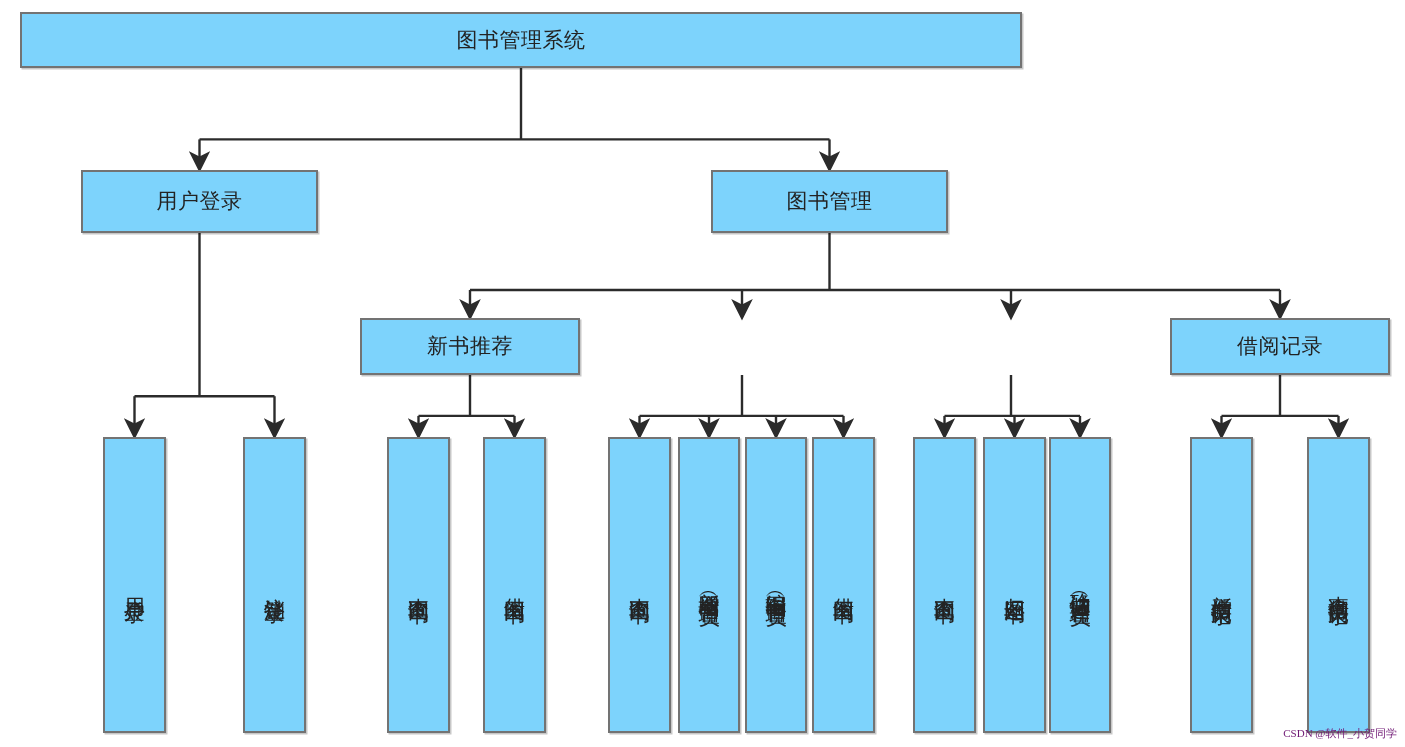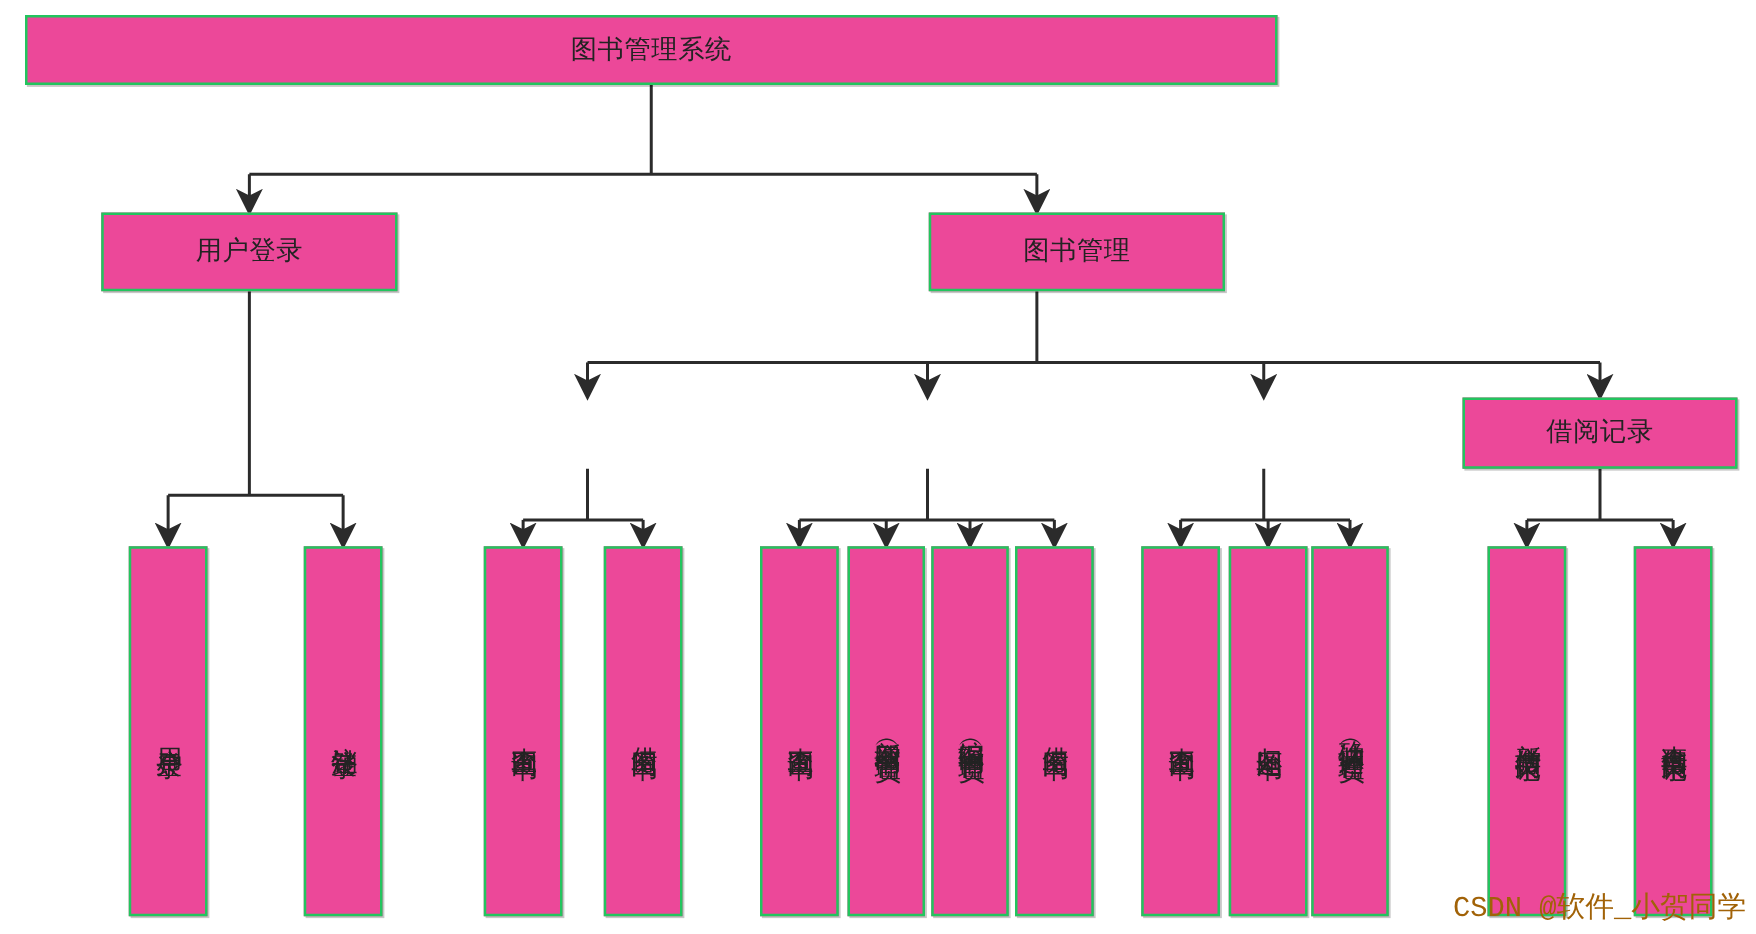--- a/index.html
+++ b/index.html
@@ -20,22 +20,22 @@
   svg#tree-svg {
     position: absolute;
     left: 0;
     top: 0;
     width: 1405px;
     height: 747px;
   }
   .node-box {
     position: absolute;
     box-sizing: border-box;
-    background: #ec4899;
-    border: 2px solid #22c55e;
+    background: #7dd3fc;
+    border: 2px solid #737373;
     box-shadow: 1.5px 1.5px 0 rgba(0,0,0,0.22);
     display: flex;
     align-items: center;
     justify-content: center;
     color: #222222;
     z-index: 3;
   }
   .node-label {
     font-size: 21px;
     line-height: 1.05;
@@ -53,25 +53,25 @@
     text-orientation: upright;
     white-space: normal;
     letter-spacing: 2px;
     font-size: 21px;
     max-height: 100%;
   }
   .watermark {
     position: absolute;
     right: 8px;
     bottom: 6px;
-    font-size: 23px;
-    color: #a16207;
+    font-size: 11px;
+    color: #701a75;
     z-index: 8;
     white-space: nowrap;
-    font-family: Liberation Mono, monospace;
+    font-family: Liberation Serif, serif;
   }
 </style>
 </head>
 <body>
 
 <div id="diagram-root">
 
   <svg id="tree-svg" viewBox="0 0 1405 747" xmlns="http://www.w3.org/2000/svg">
     <defs>
       <marker id="arrow" viewBox="0 0 12 12" refX="10" refY="6" markerWidth="9" markerHeight="9" orient="auto-start-reverse">
@@ -116,24 +116,27 @@
       </g>
   </svg>
 
   <div class="node-box" style="left:20px; top:12px; width:1002px; height:56px;">
     <span class="node-label">图书管理系统</span>
   </div>
 
   <div class="node-box" style="left:81px; top:170px; width:237px; height:63px;">
     <span class="node-label">用户登录</span>
   </div>
-  <div class="node-box" style="left:711px; top:170px; width:237px; height:63px;margin-left:32px;">
+  <div class="node-box" style="left:711px; top:170px; width:237px; height:63px;">
     <span class="node-label">图书管理</span>
   </div>
 
+  <div class="node-box" style="left:360px; top:318px; width:220px; height:57px;">
+    <span class="node-label">新书推荐</span>
+  </div>
   <div class="node-box" style="left:1170px; top:318px; width:220px; height:57px;">
     <span class="node-label">借阅记录</span>
   </div>
 
   <div class="node-box vertical" style="left:103px; top:437px; width:63px; height:296px;">
     <span class="node-label">用户登录</span>
   </div>
   <div class="node-box vertical" style="left:243px; top:437px; width:63px; height:296px;">
     <span class="node-label">注销登录</span>
   </div>

